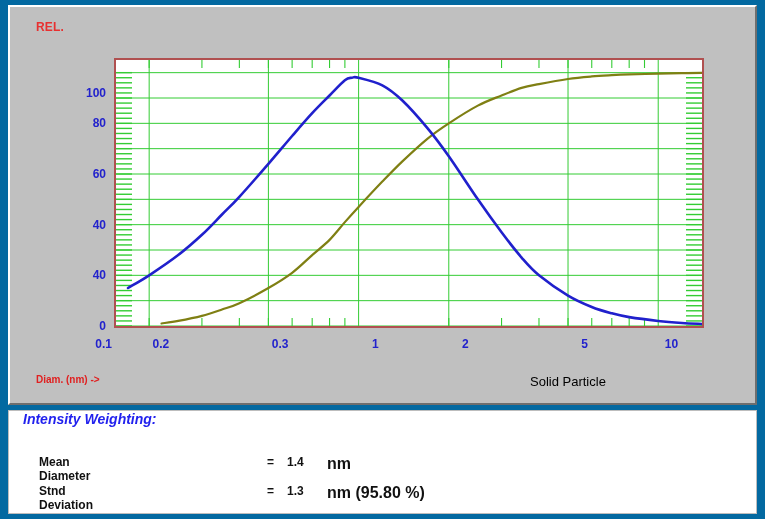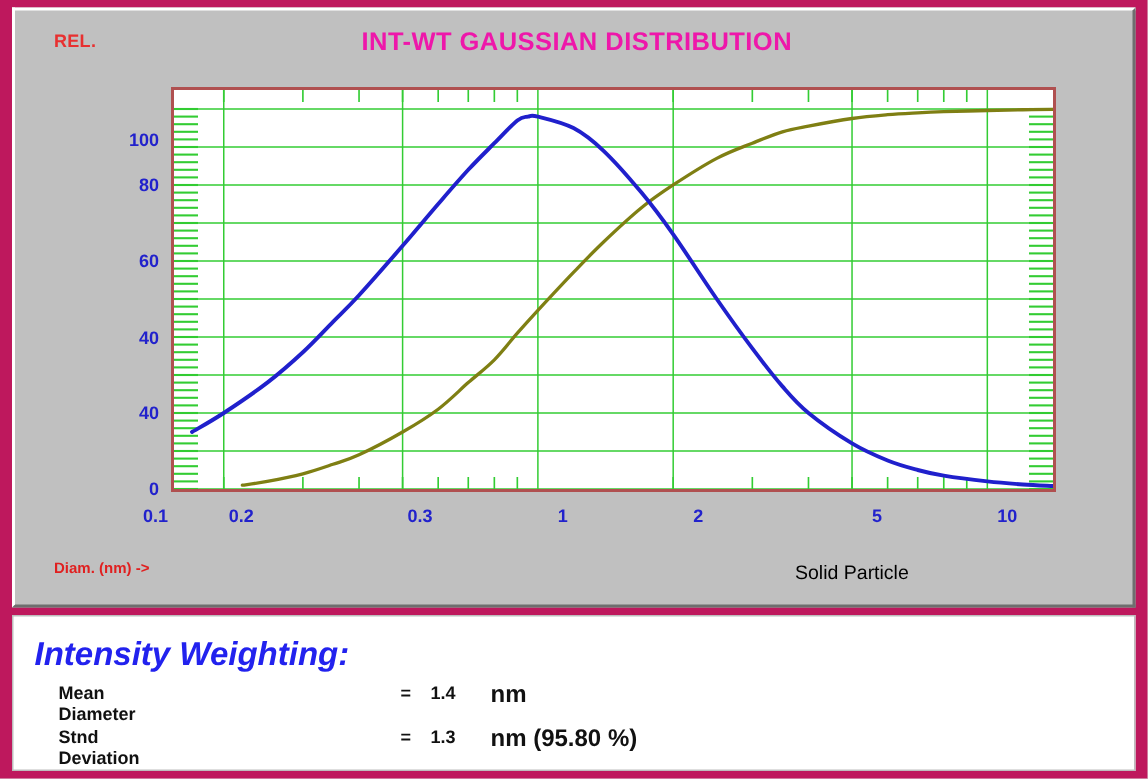--- a/index.html
+++ b/index.html
@@ -2,21 +2,21 @@
 <html><head>
 <meta charset="utf-8">
 <style>
   html,body{margin:0;padding:0;}
   body{
     width:765px;height:519px;
     background:#ffffff;
     font-family:"Liberation Sans", sans-serif;
     overflow:hidden;
   }
-  #app{position:relative;width:765px;height:519px;background:#be185d;}
+  #app{position:relative;width:765px;height:519px;background:#0369a1;}
 
   
   .graph-panel{
     position:absolute;left:8px;top:5px;width:749px;height:400px;
     background:#c0c0c0;
     border-top:2px solid #ffffff;
     border-left:2px solid #ffffff;
     border-right:2px solid #6e6e6e;
     border-bottom:2px solid #6e6e6e;
     box-sizing:border-box;
@@ -60,39 +60,38 @@
   }
 
   
   .results-panel{
     position:absolute;left:8px;top:410px;width:749px;height:104px;
     background:#ffffff;
     border:1px solid #bdbdbd;
     box-sizing:border-box;
   }
   .results-title{
-    position:absolute;left:14px;top:12px;
-    color:#2222ee;font-size:22px;font-weight:bold;font-style:italic;
+    position:absolute;left:14px;top:0;
+    color:#2222ee;font-size:14px;font-weight:bold;font-style:italic;
   }
   .res-row{position:absolute;left:30px;height:18px;}
   .res-label{position:absolute;left:0;color:#111;font-size:12px;font-weight:bold;}
   .res-eq{position:absolute;left:228px;color:#111;font-size:12px;font-weight:bold;}
   .res-val{position:absolute;left:248px;color:#111;font-size:12px;font-weight:bold;}
   .res-unit{position:absolute;left:288px;color:#111;font-size:16px;font-weight:bold;white-space:nowrap;}
 </style>
 </head>
 <body>
 
 <div id="app">
 
   <div class="graph-panel">
 
     <div class="rel-label">REL.</div>
 
-    <div class="chart-title">INT-WT GAUSSIAN DISTRIBUTION</div>
 
     <div id="ytick-host">
         <div class="ytick" style="left: 52px; top: 58.6667px; margin-top: 20px;">100</div>
         <div class="ytick" style="left: 52px; top: 109.333px;">80</div>
         <div class="ytick" style="left: 52px; top: 160px;">60</div>
         <div class="ytick" style="left: 52px; top: 210.667px;">40</div>
         <div class="ytick" style="left: 52px; top: 261.333px;">40</div>
         <div class="ytick" style="left: 52px; top: 312px;">0</div>
       </div>
 

